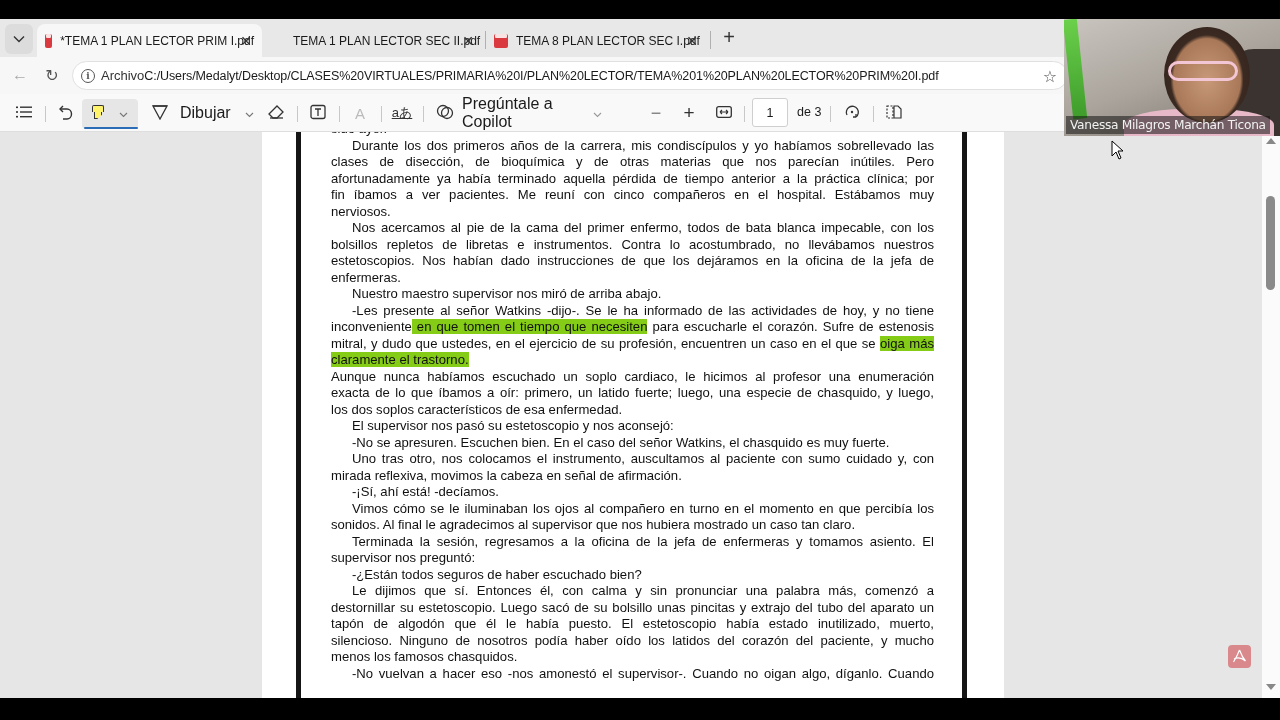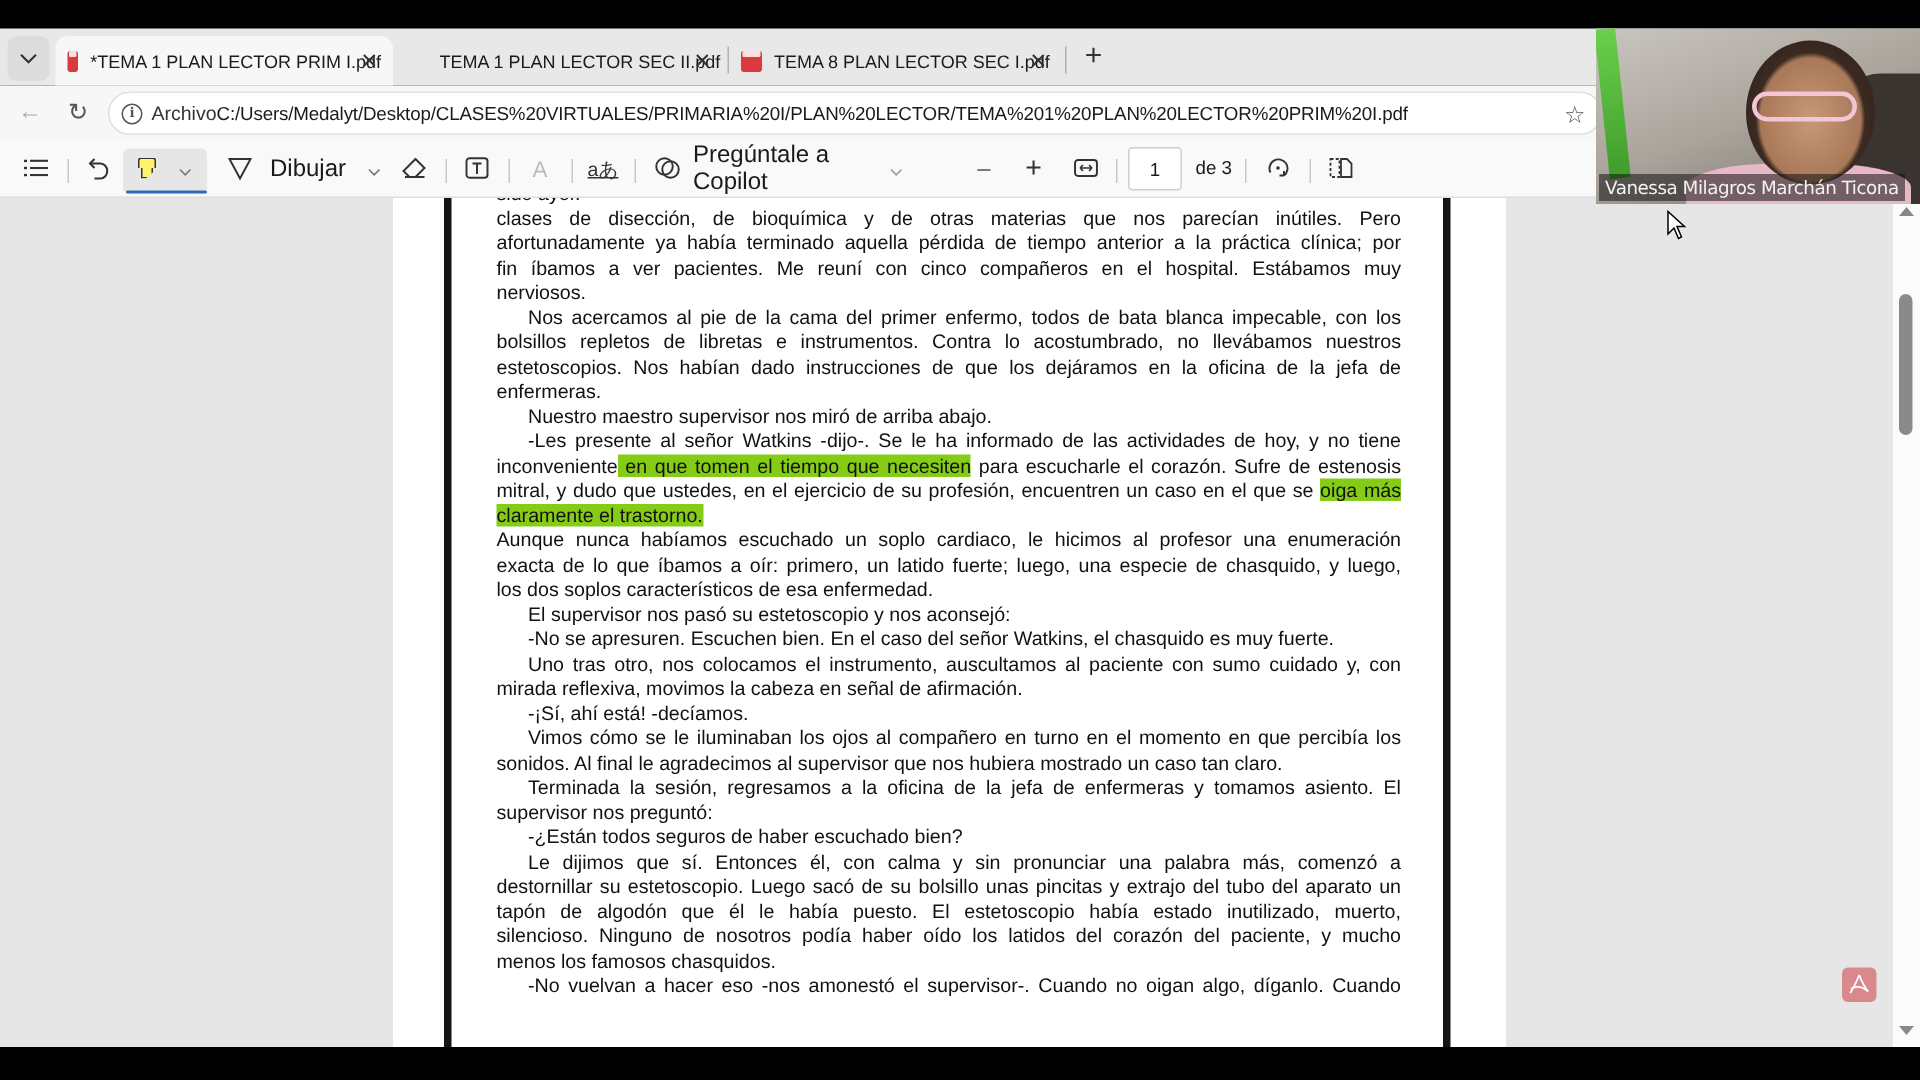--- a/index.html
+++ b/index.html
@@ -266,20 +266,21 @@
   </div>
 
   <div class="viewer">
     <div class="page">
       <div class="page-border-left"></div>
       <div class="page-border-right"></div>
 
       <div class="textblock">
         <span class="line last">sido ayer.</span>
 
+        <span class="line indent">Durante los dos primeros años de la carrera, mis condiscípulos y yo habíamos sobrellevado las</span>
         <span class="line">clases de disección, de bioquímica y de otras materias que nos parecían inútiles. Pero</span>
         <span class="line">afortunadamente ya había terminado aquella pérdida de tiempo anterior a la práctica clínica; por</span>
         <span class="line">fin íbamos a ver pacientes. Me reuní con cinco compañeros en el hospital. Estábamos muy</span>
         <span class="line last">nerviosos.</span>
 
         <span class="line indent">Nos acercamos al pie de la cama del primer enfermo, todos de bata blanca impecable, con los</span>
         <span class="line">bolsillos repletos de libretas e instrumentos. Contra lo acostumbrado, no llevábamos nuestros</span>
         <span class="line">estetoscopios. Nos habían dado instrucciones de que los dejáramos en la oficina de la jefa de</span>
         <span class="line last">enfermeras.</span>
 

